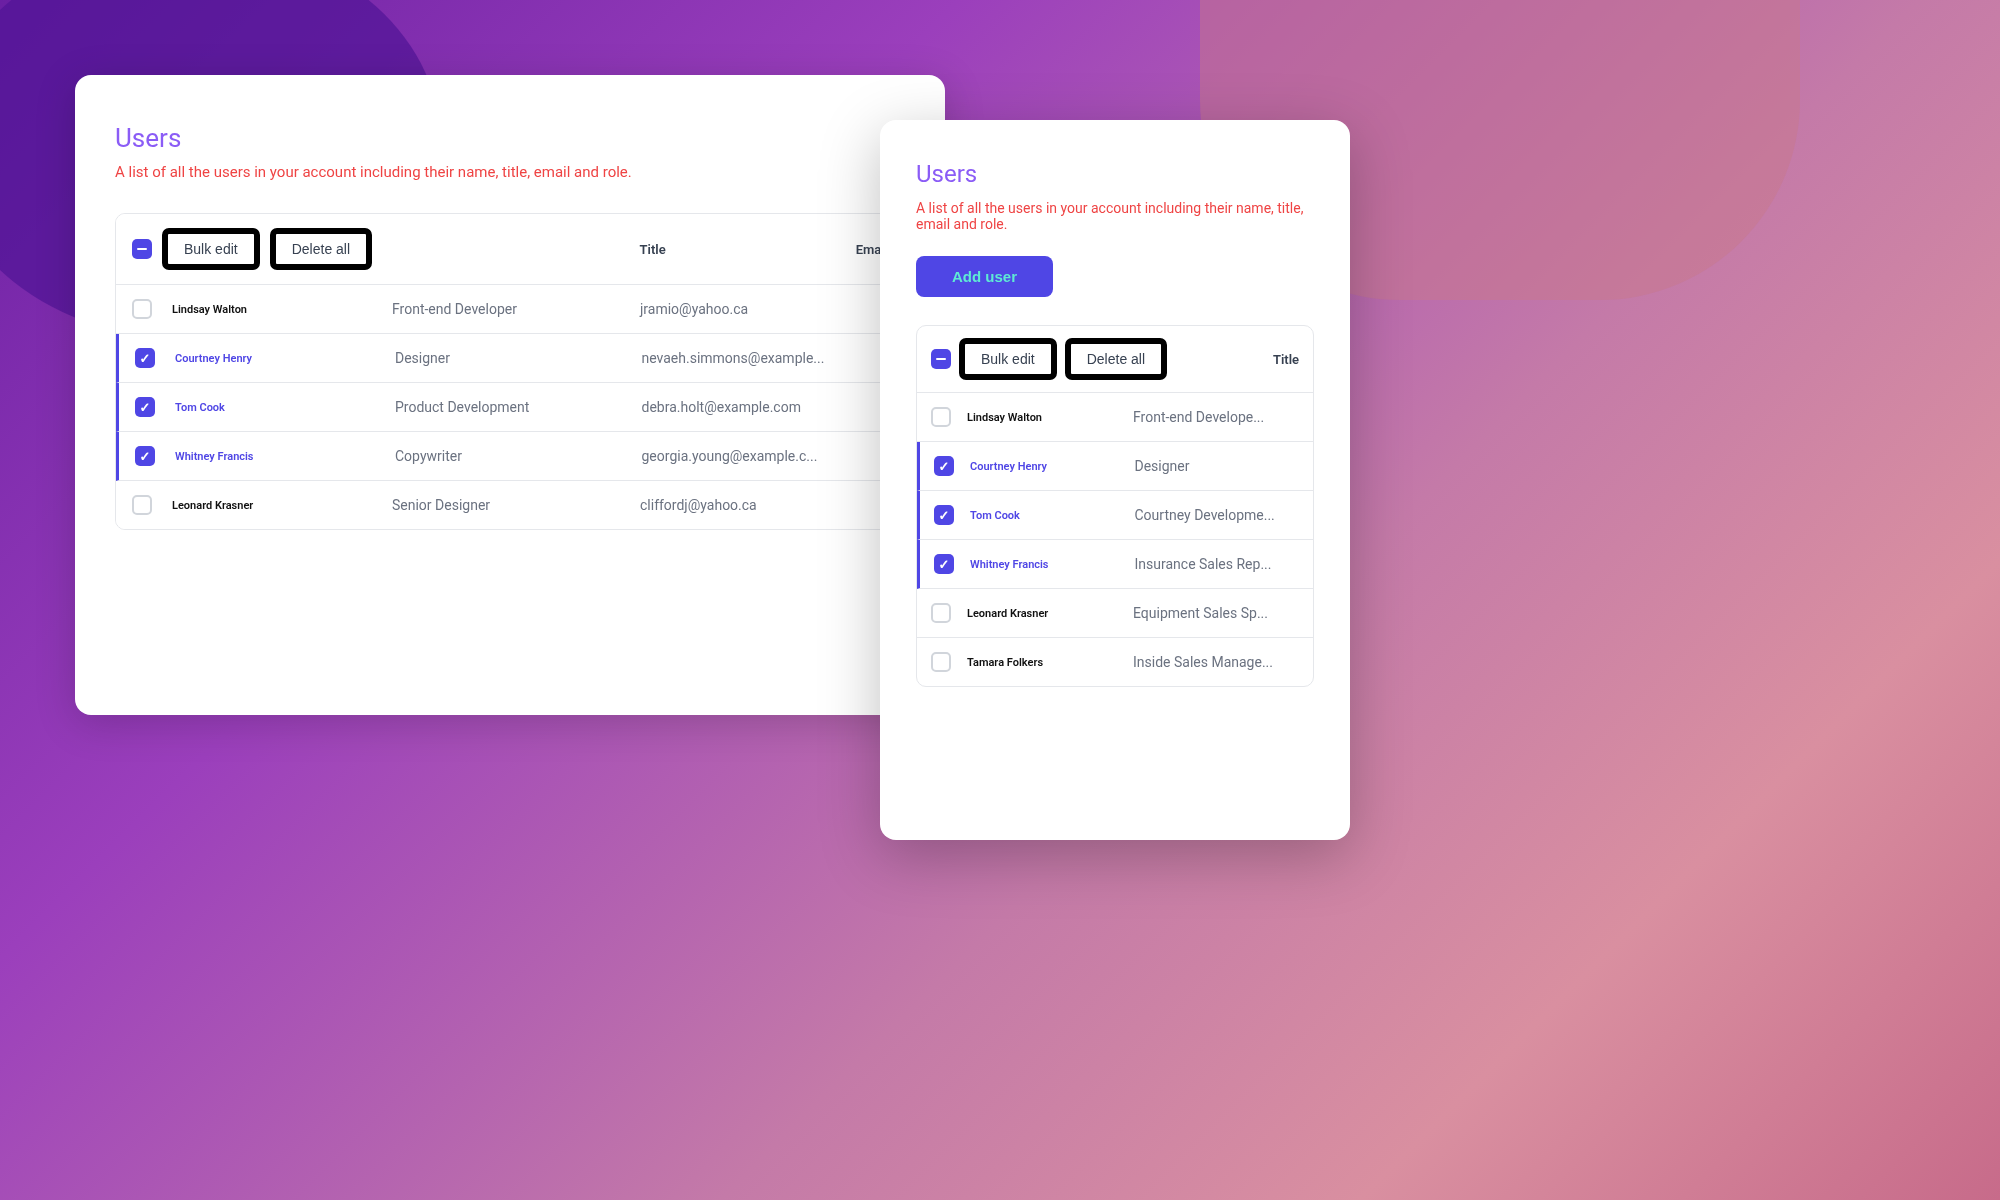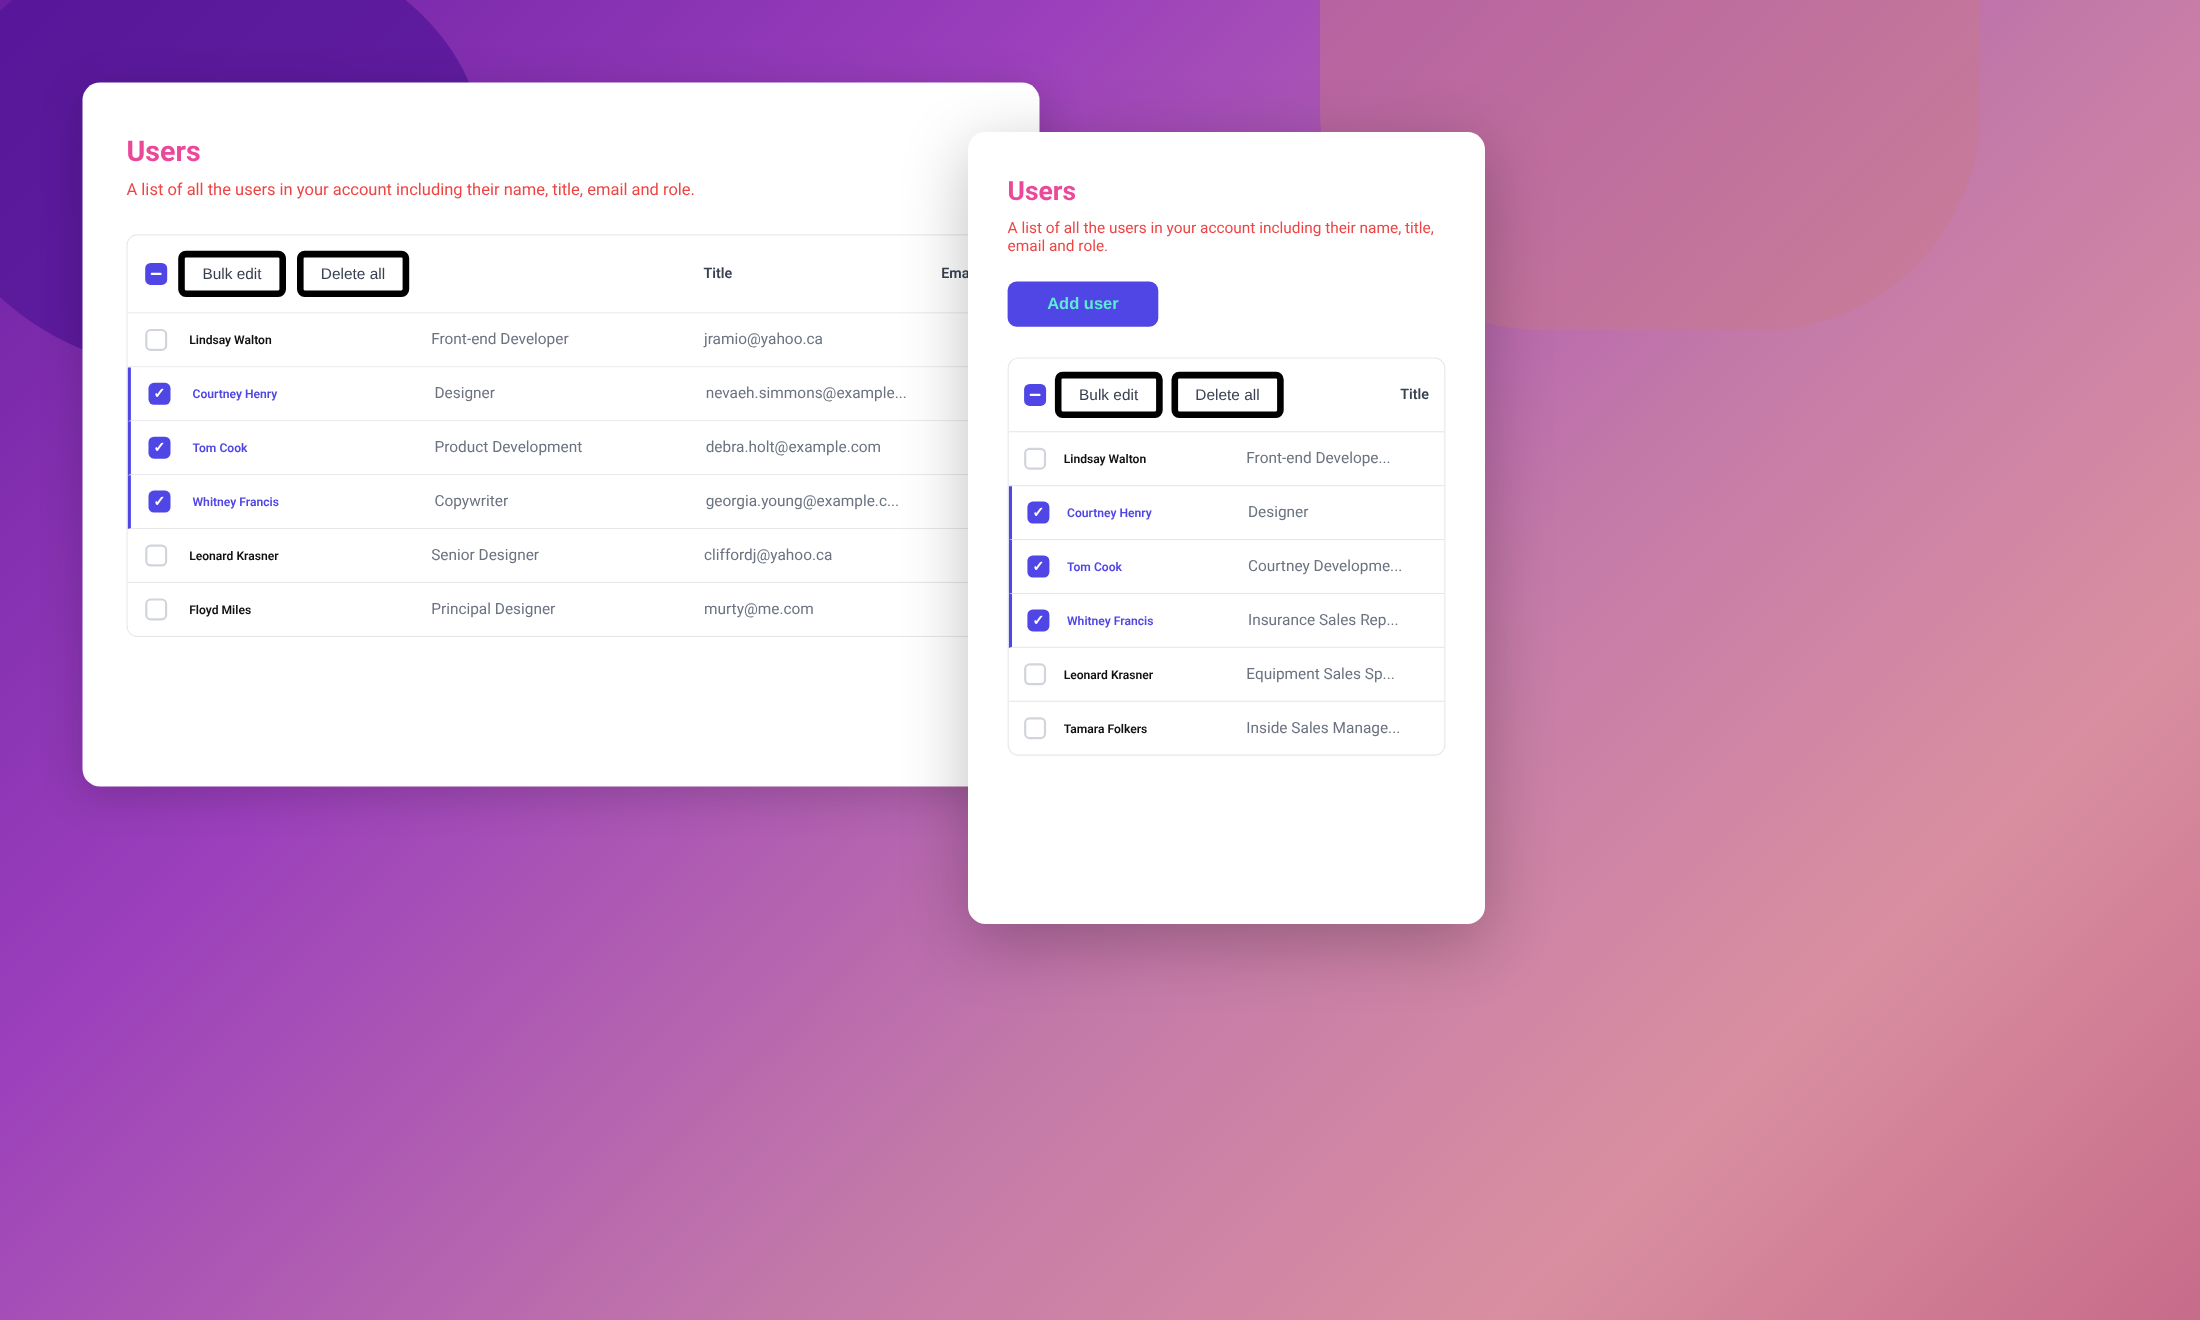--- a/index.html
+++ b/index.html
@@ -36,22 +36,22 @@
       width: 870px;
       min-height: 640px;
       background: #fff;
       border-radius: 16px;
       padding: 48px 40px;
       box-shadow: 0 8px 40px rgba(0,0,0,0.18);
     }
 
     .card-title {
       font-size: 26px;
-      font-weight: 700;
-      color: #ec4899;
+      font-weight: 400;
+      color: #8b5cf6;
       margin-bottom: 10px;
     }
 
     .card-subtitle {
       font-size: 15px;
       color: #ef4444;
       margin-bottom: 32px;
     }
 
     
@@ -272,26 +272,20 @@
       <span class="user-email">georgia.young@example.c...</span>
     </div>
 
     <div class="table-row">
       <div class="checkbox-empty"></div>
       <span class="user-name">Leonard Krasner</span>
       <span class="user-title">Senior Designer</span>
       <span class="user-email">cliffordj@yahoo.ca</span>
     </div>
 
-    <div class="table-row">
-      <div class="checkbox-empty"></div>
-      <span class="user-name">Floyd Miles</span>
-      <span class="user-title">Principal Designer</span>
-      <span class="user-email">murty@me.com</span>
-    </div>
   </div>
 </div>
 
 <div class="card-front">
   <h1 class="card-title">Users</h1>
   <p class="card-subtitle">A list of all the users in your account including their name, title, email and role.</p>
   <button class="btn-add-user">Add user</button>
 
   <div class="front-table-container">
 

